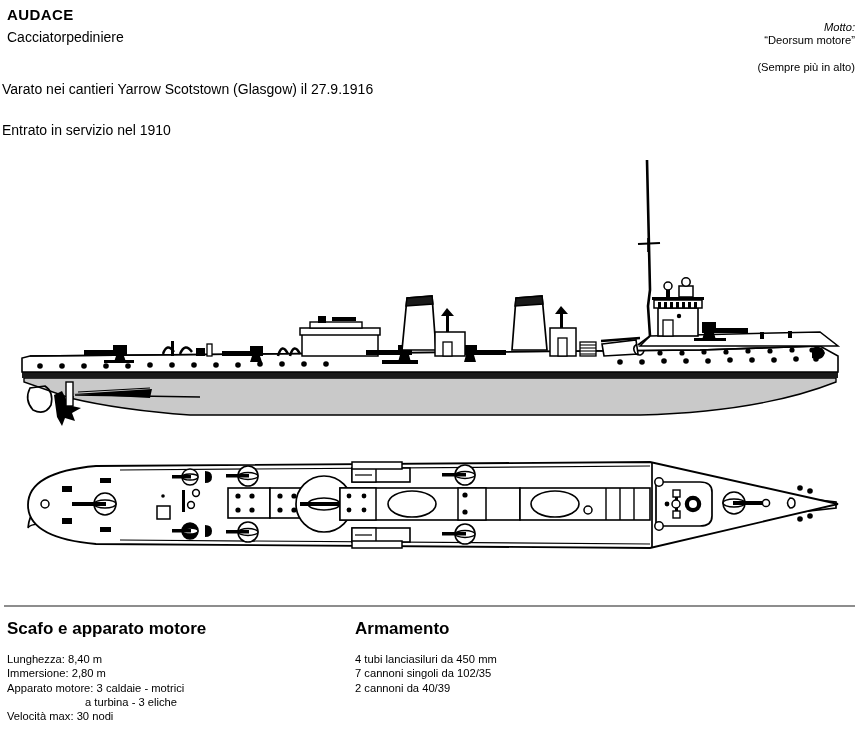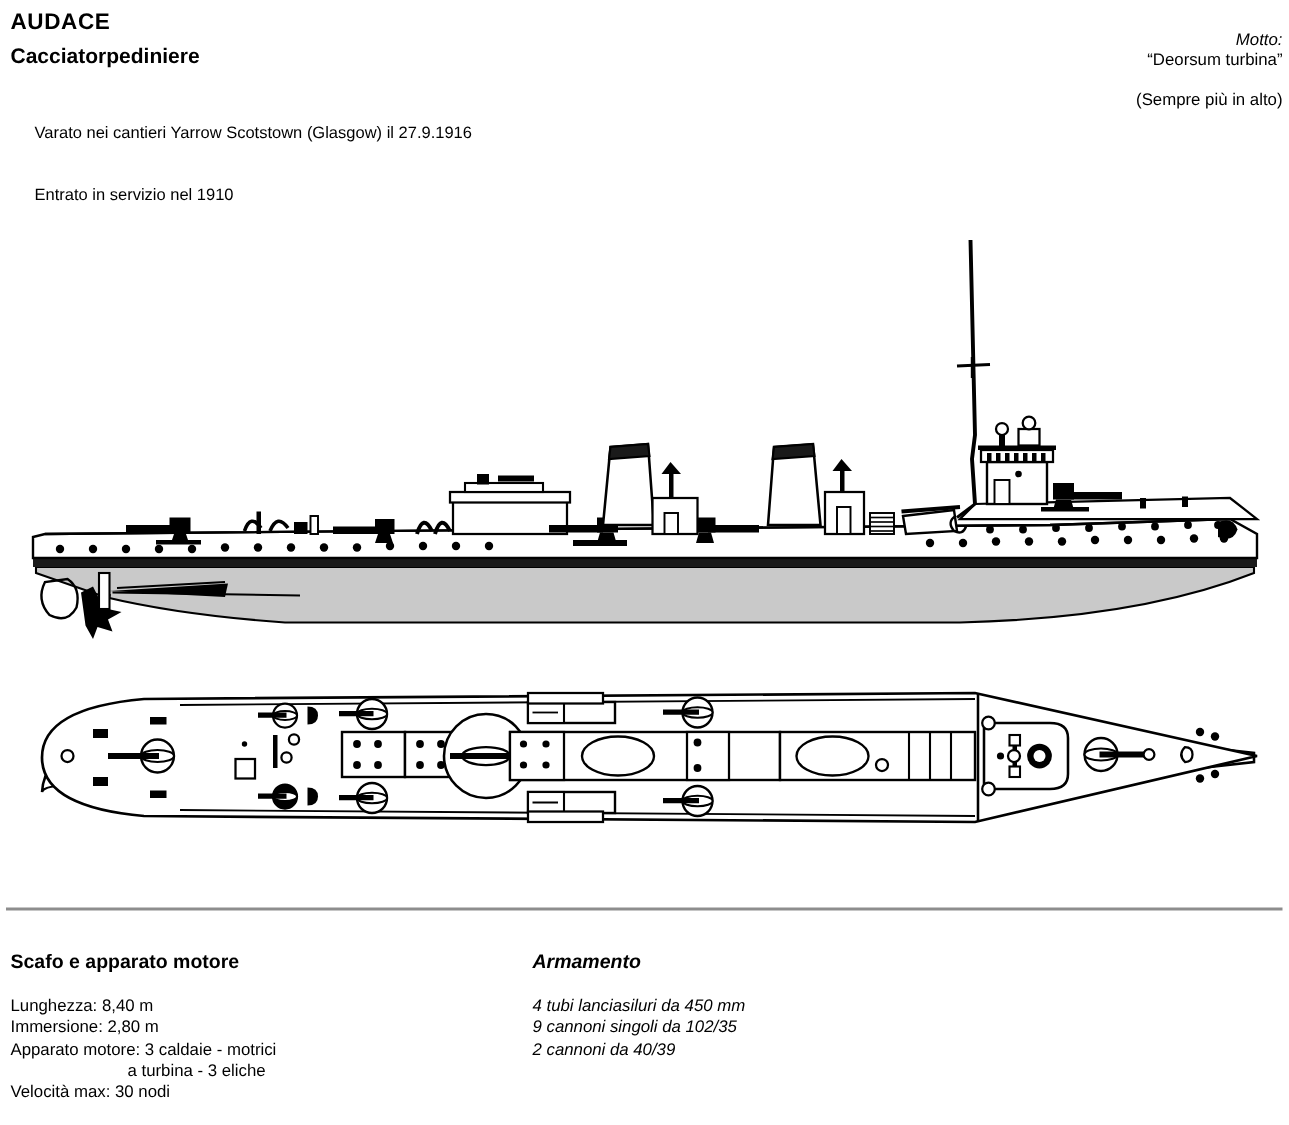--- a/index.html
+++ b/index.html
@@ -16,25 +16,25 @@
 
   
   .header { position: absolute; top: 0; left: 0; width: 859px; height: 105px; }
 
   .ship-name {
     position: absolute; left: 7px; top: 6px;
     font-size: 15px; font-weight: bold; letter-spacing: 0.4px;
   }
   .ship-class {
     position: absolute; left: 7px; top: 29px;
-    font-size: 14px; font-weight: bold;
+    font-size: 14px; font-weight: normal;
   }
   .build-info {
-    position: absolute; left: 23px; top: 56px;
-    font-size: 11px; line-height: 13.6px;
+    position: absolute; left: 2px; top: 56px;
+    font-size: 14px; line-height: 13.6px;
     white-space: pre;
   }
   .build-info div { white-space: pre; }
 
   .motto-block {
     position: absolute; right: 4px; top: 7px;
     font-size: 11.2px; line-height: 13.5px;
     text-align: right;
   }
   .motto-line1 { white-space: pre; }
@@ -47,25 +47,25 @@
 
   
   .divider {
     position: absolute; left: 4px; top: 605px; width: 851px; height: 0;
     border-top: 2px solid #8d8d8d;
   }
 
   
   .spec-col { position: absolute; font-size: 11.2px; line-height: 14.2px; }
   .spec-left  { left: 7px;   top: 622px; width: 340px; }
-  .spec-right { left: 355px; top: 622px; width: 340px; font-style: italic; }
+  .spec-right { left: 355px; top: 622px; width: 340px; }
 
   .spec-head {
-    font-weight: bold; font-size: 13px;
-    margin: 12px 0 16px 0; white-space: pre;
+    font-weight: bold; font-size: 17px;
+    margin: 0 0 16px 0; white-space: pre;
   }
   .spec-line { white-space: pre; }
   .spec-line.indent { padding-left: 78px; }
 </style>
 </head>
 <body>
 
 <div class="header">
 
   <div class="ship-name">AUDACE</div>
@@ -73,21 +73,21 @@
   <div class="ship-class">Cacciatorpediniere</div>
 
   <div class="build-info">
     <div>Varato nei cantieri Yarrow Scotstown (Glasgow) il 27.9.1916</div>
     <div>Entrato in servizio nel 1910</div>
   </div>
 
   <div class="motto-block">
     <div class="motto-line1">
       <span class="motto-label">Motto:</span>
-      <span>“Deorsum turbina”</span>
+      <span>“Deorsum motore”</span>
     </div>
     <div class="motto-line2">(Sempre più in alto)</div>
   </div>
 </div>
 
 <div class="drawing">
 <svg width="859" height="495" viewBox="0 0 859 495" xmlns="http://www.w3.org/2000/svg">
 
   <g>
 
@@ -430,15 +430,15 @@
   <div class="spec-line">Lunghezza: 8,40 m</div>
   <div class="spec-line">Immersione: 2,80 m</div>
   <div class="spec-line">Apparato motore: 3 caldaie - motrici</div>
   <div class="spec-line indent">a turbina - 3 eliche</div>
   <div class="spec-line">Velocità max: 30 nodi</div>
 </div>
 
 <div class="spec-col spec-right">
   <div class="spec-head">Armamento</div>
   <div class="spec-line">4 tubi lanciasiluri da 450 mm</div>
-  <div class="spec-line">9 cannoni singoli da 102/35</div>
+  <div class="spec-line">7 cannoni singoli da 102/35</div>
   <div class="spec-line">2 cannoni da 40/39</div>
 </div>
 
 </body></html>

